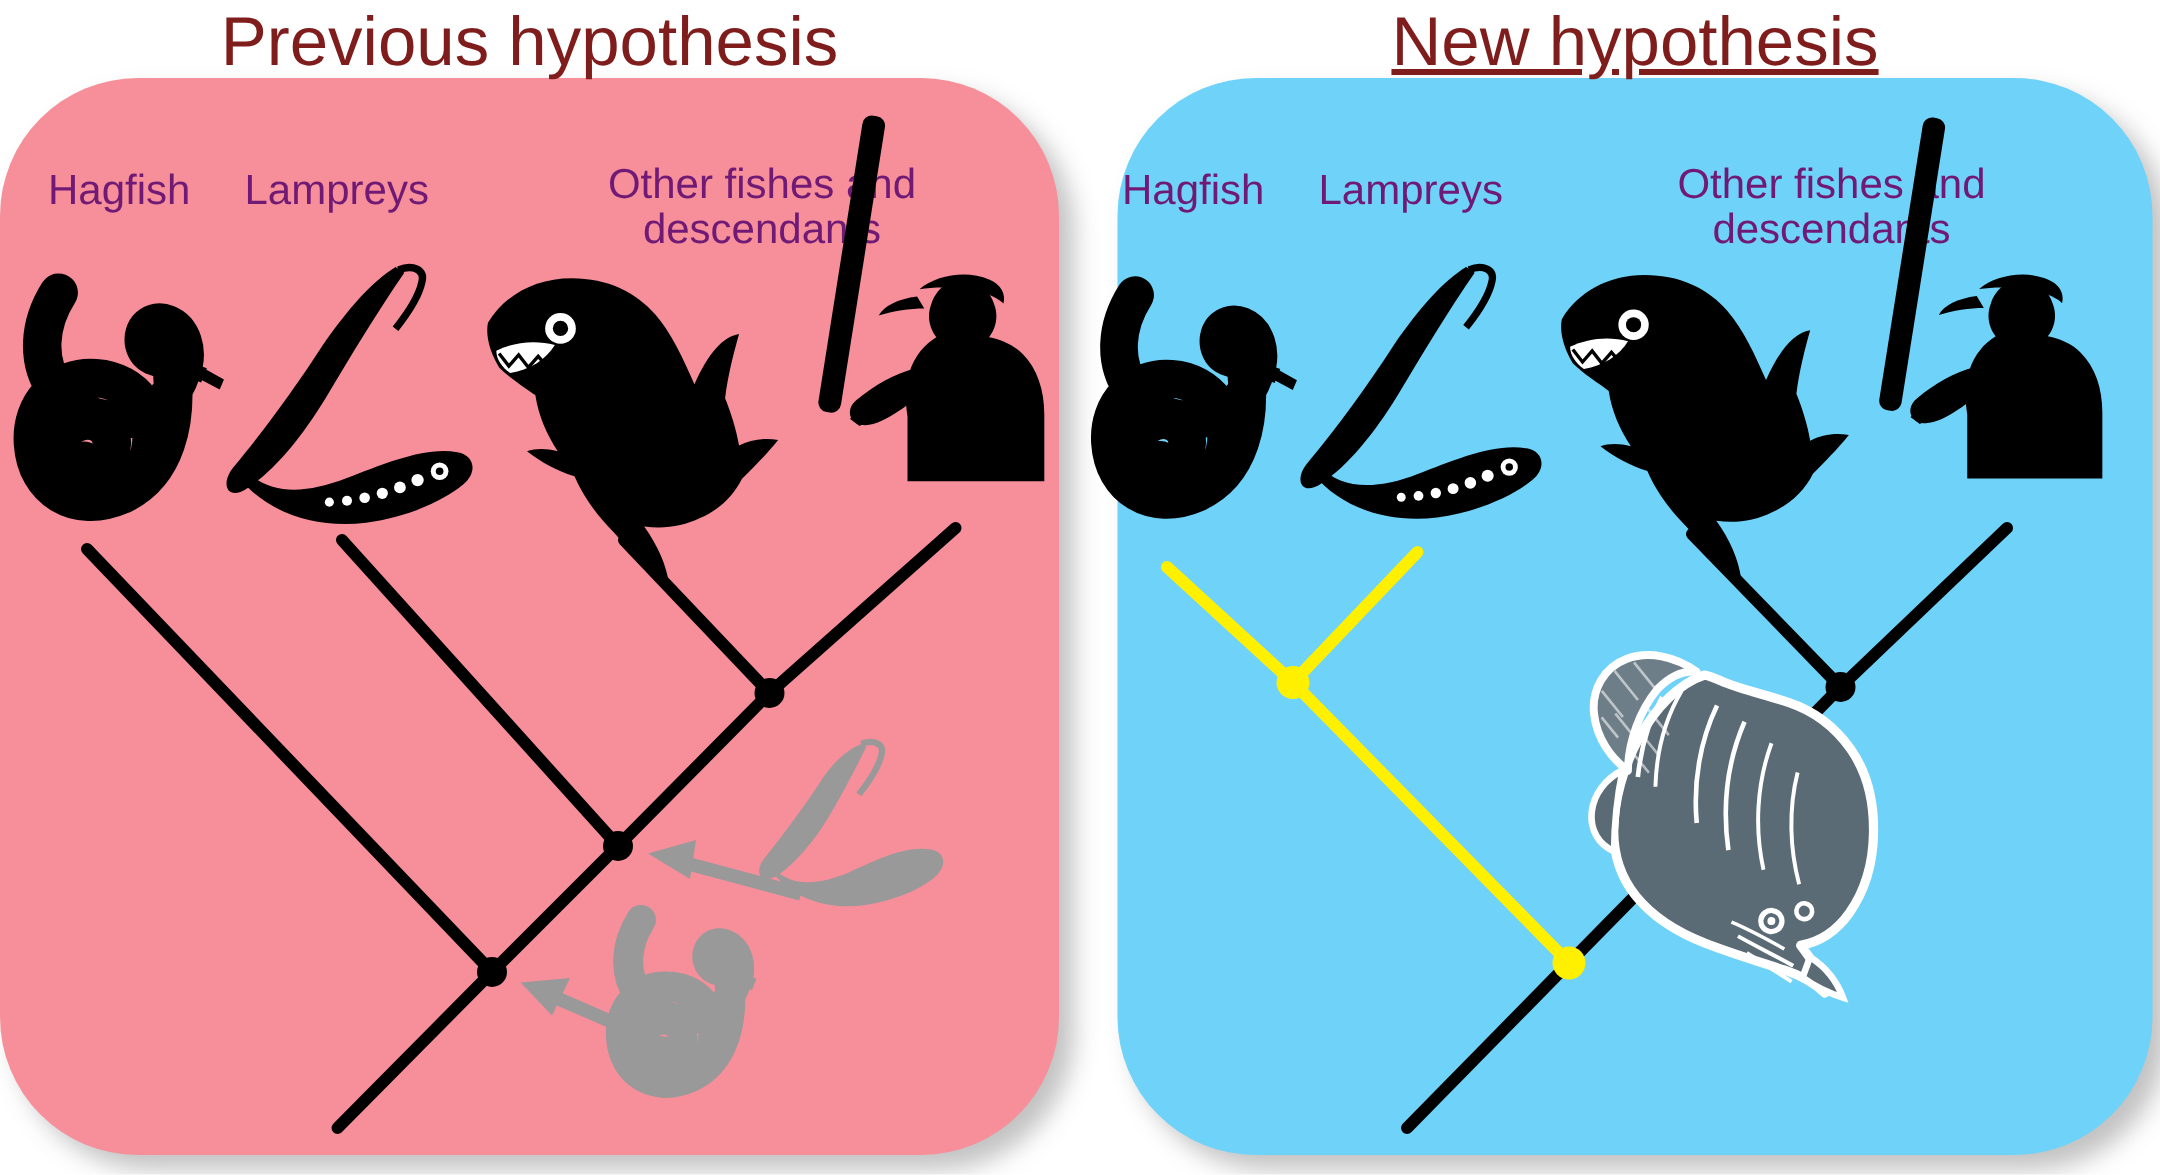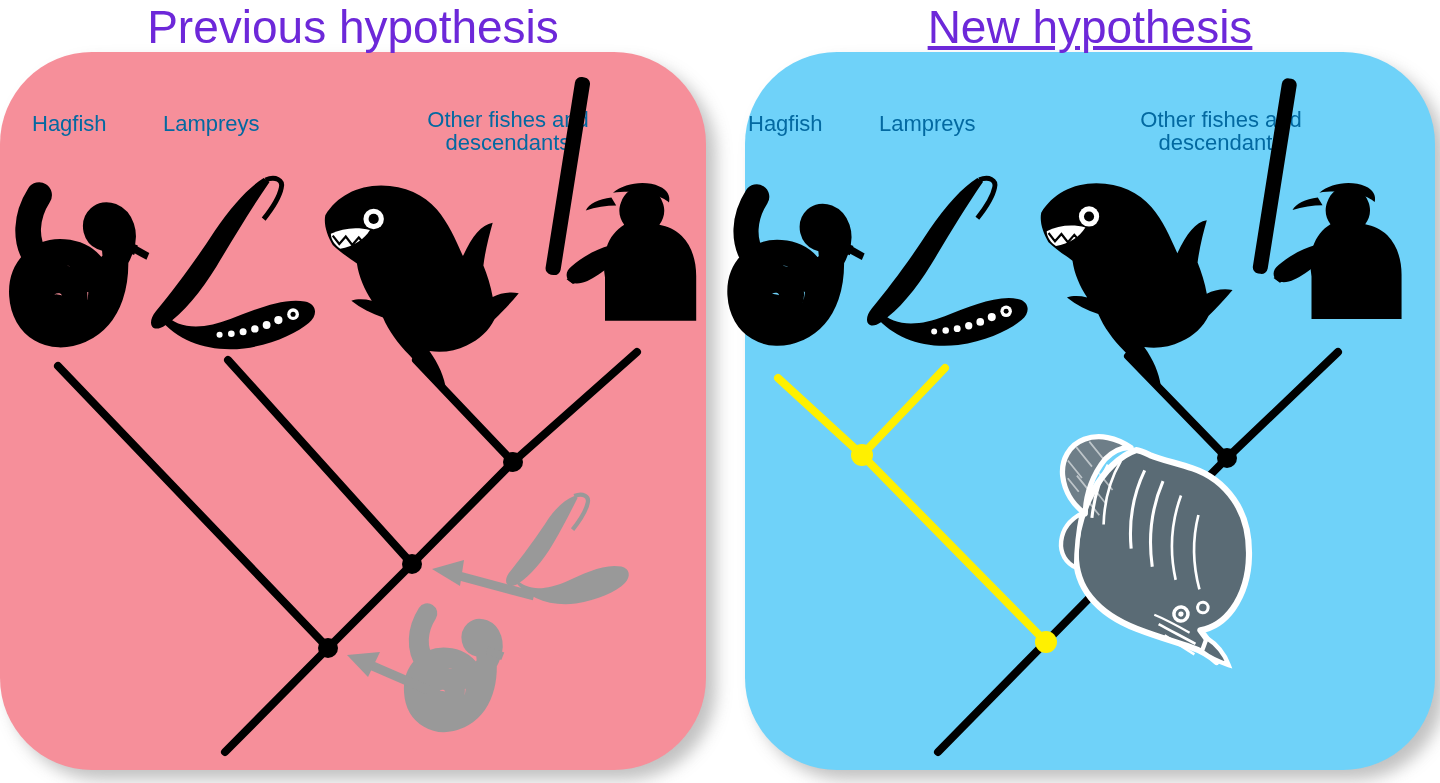--- a/index.html
+++ b/index.html
@@ -8,36 +8,36 @@
     width:1440px;height:783px;overflow:hidden;
     font-family:"Liberation Sans","DejaVu Sans",sans-serif;
     -webkit-font-smoothing:antialiased;
   }
   #figure{position:relative;width:1440px;height:783px;}
 
   .panel-title{
     position:absolute;
     text-align:center;
     font-size:46px;
-    color:#6d28d9;
+    color:#7f1d1d;
     letter-spacing:0px;
     white-space:nowrap;
     line-height:1;
   }
 
   .panel{
     position:absolute;
     border-radius:92px;
     box-shadow:10px 10px 16px rgba(120,120,120,0.45);
   }
 
   .taxon-label{
     position:absolute;
-    font-size:22px;
-    color:#0369a1;
+    font-size:28px;
+    color:#701a75;
     line-height:1.06;
     text-align:center;
     white-space:nowrap;
   }
   .taxon-label.two-line{white-space:normal;width:250px;}
 
   .svg-layer{position:absolute;left:0;top:0;width:1440px;height:783px;overflow:visible;}
 </style>
 </head>
 <body>

